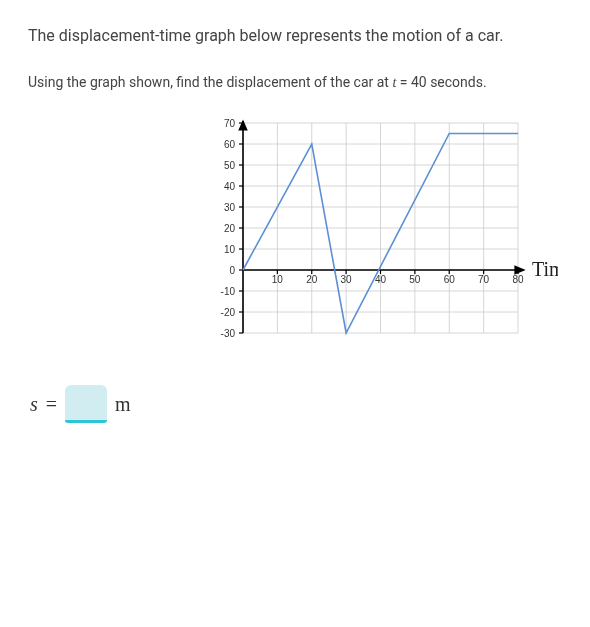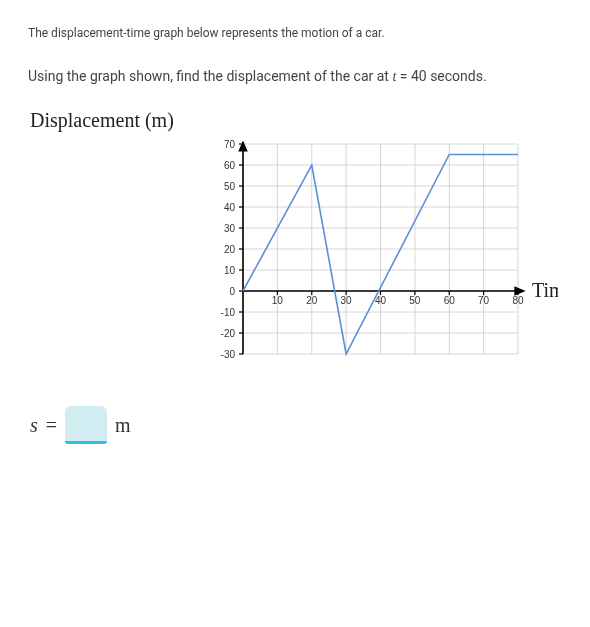--- a/index.html
+++ b/index.html
@@ -4,21 +4,21 @@
   <style>
     * { margin: 0; padding: 0; box-sizing: border-box; }
     body {
       font-family: -apple-system, BlinkMacSystemFont, 'Segoe UI', Roboto, sans-serif;
       background: #fff;
       padding: 24px 28px;
       width: 590px;
       color: #3a3a3a;
     }
     .question-text {
-      font-size: 12px;
+      font-size: 16px;
       line-height: 1.5;
       color: #444;
       margin-bottom: 24px;
       font-weight: 400;
     }
     .instruction-text {
       font-size: 14px;
       line-height: 1.5;
       color: #444;
       margin-bottom: 22px;
@@ -65,21 +65,20 @@
 </head>
 <body>
 
 <p class="question-text">The displacement-time graph below represents the motion of a car.</p>
 
 <p class="instruction-text">
   <span>Using the graph shown, find the displacement of the car at </span><span class="math-var">t</span><span> = 40</span><span> seconds.</span>
 </p>
 
 <div class="chart-wrapper">
-  <div class="y-axis-label">Displacement (m)</div>
   <svg class="chart-svg" id="chart-svg" width="530" height="230">
       <line x1="215" y1="218" x2="215" y2="8" stroke="#ccc" stroke-width="0.8"></line>
       <line x1="249.375" y1="218" x2="249.375" y2="8" stroke="#ccc" stroke-width="0.8"></line>
       <line x1="283.75" y1="218" x2="283.75" y2="8" stroke="#ccc" stroke-width="0.8"></line>
       <line x1="318.125" y1="218" x2="318.125" y2="8" stroke="#ccc" stroke-width="0.8"></line>
       <line x1="352.5" y1="218" x2="352.5" y2="8" stroke="#ccc" stroke-width="0.8"></line>
       <line x1="386.875" y1="218" x2="386.875" y2="8" stroke="#ccc" stroke-width="0.8"></line>
       <line x1="421.25" y1="218" x2="421.25" y2="8" stroke="#ccc" stroke-width="0.8"></line>
       <line x1="455.625" y1="218" x2="455.625" y2="8" stroke="#ccc" stroke-width="0.8"></line>
       <line x1="490" y1="218" x2="490" y2="8" stroke="#ccc" stroke-width="0.8"></line>

